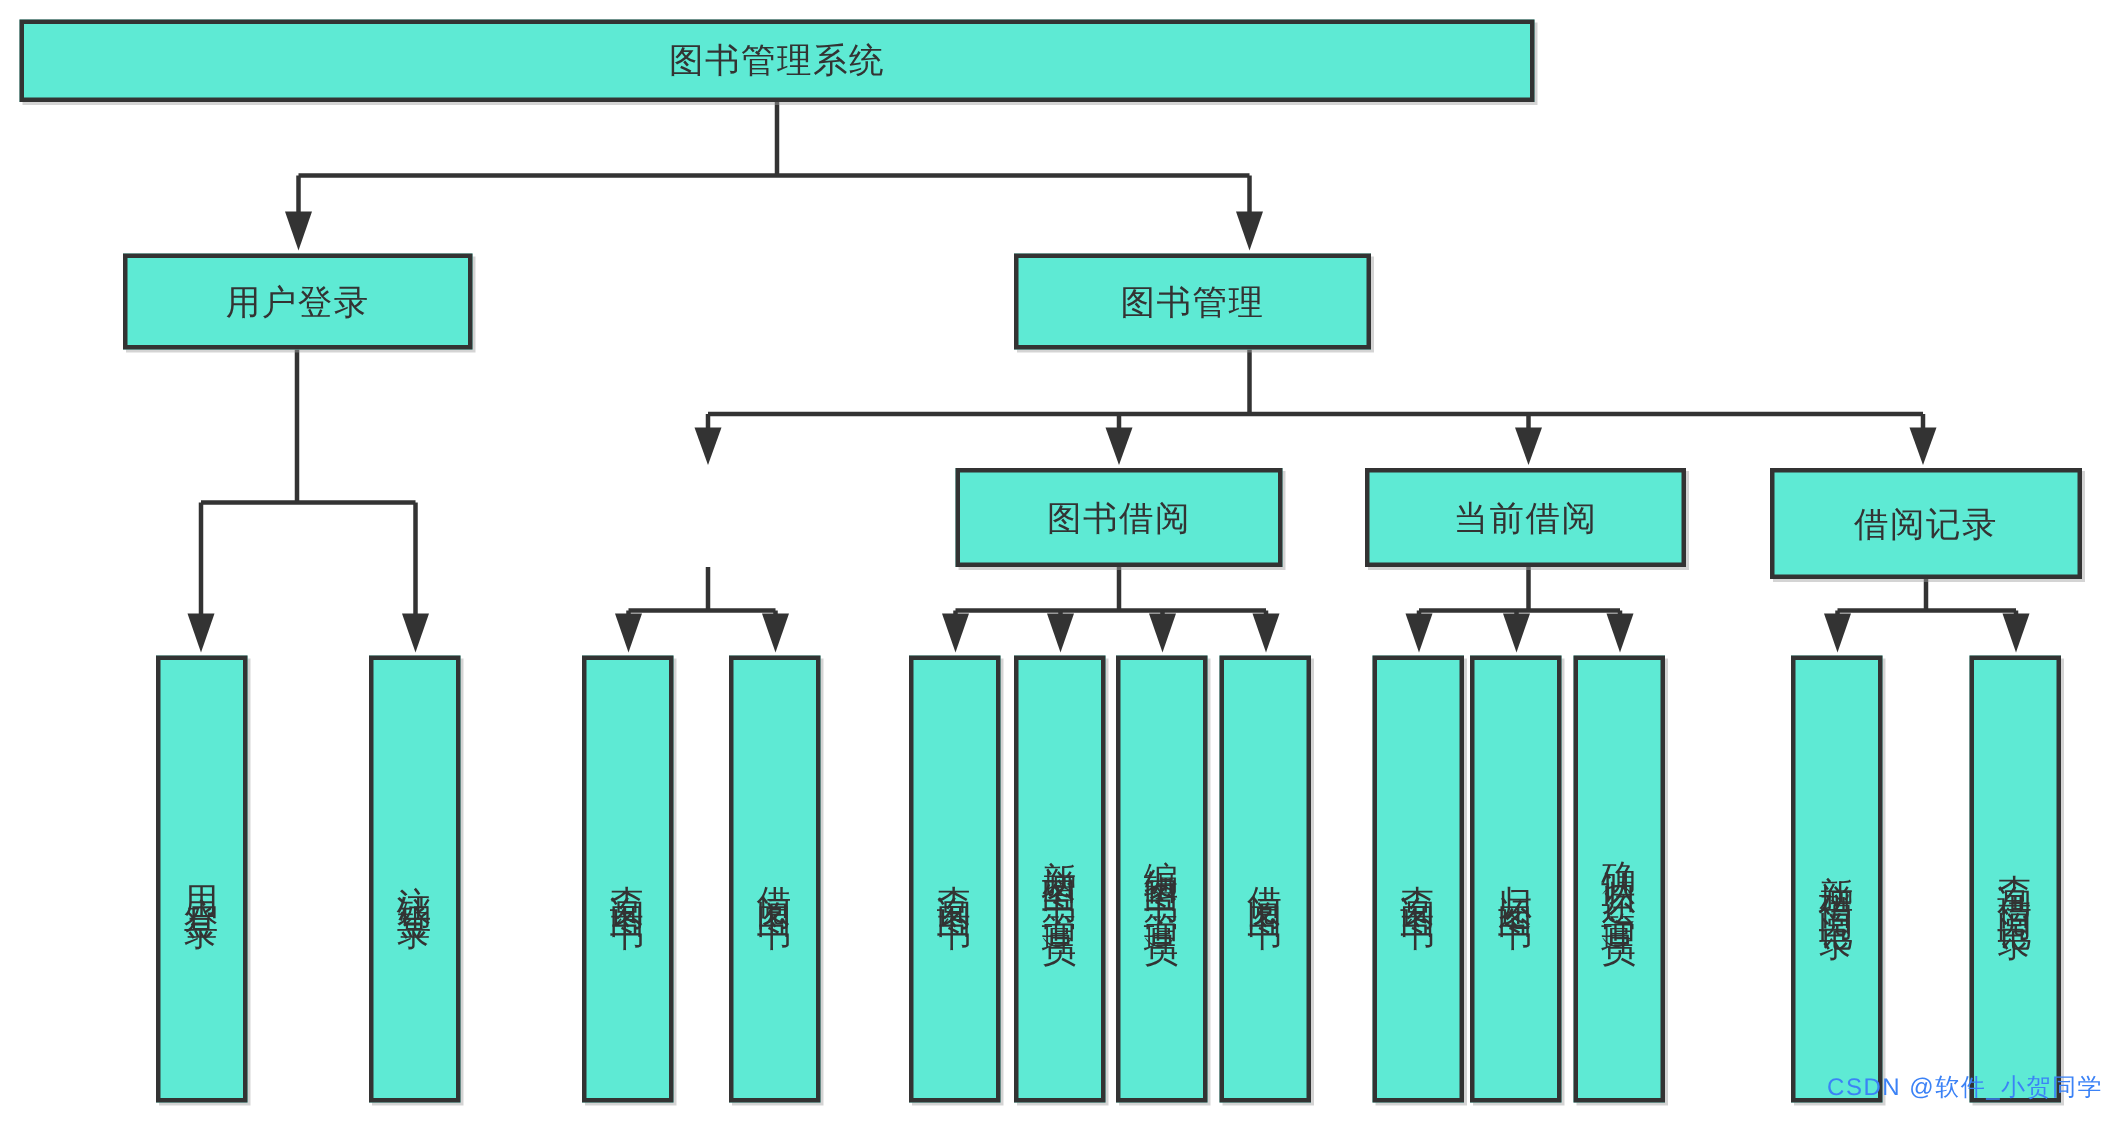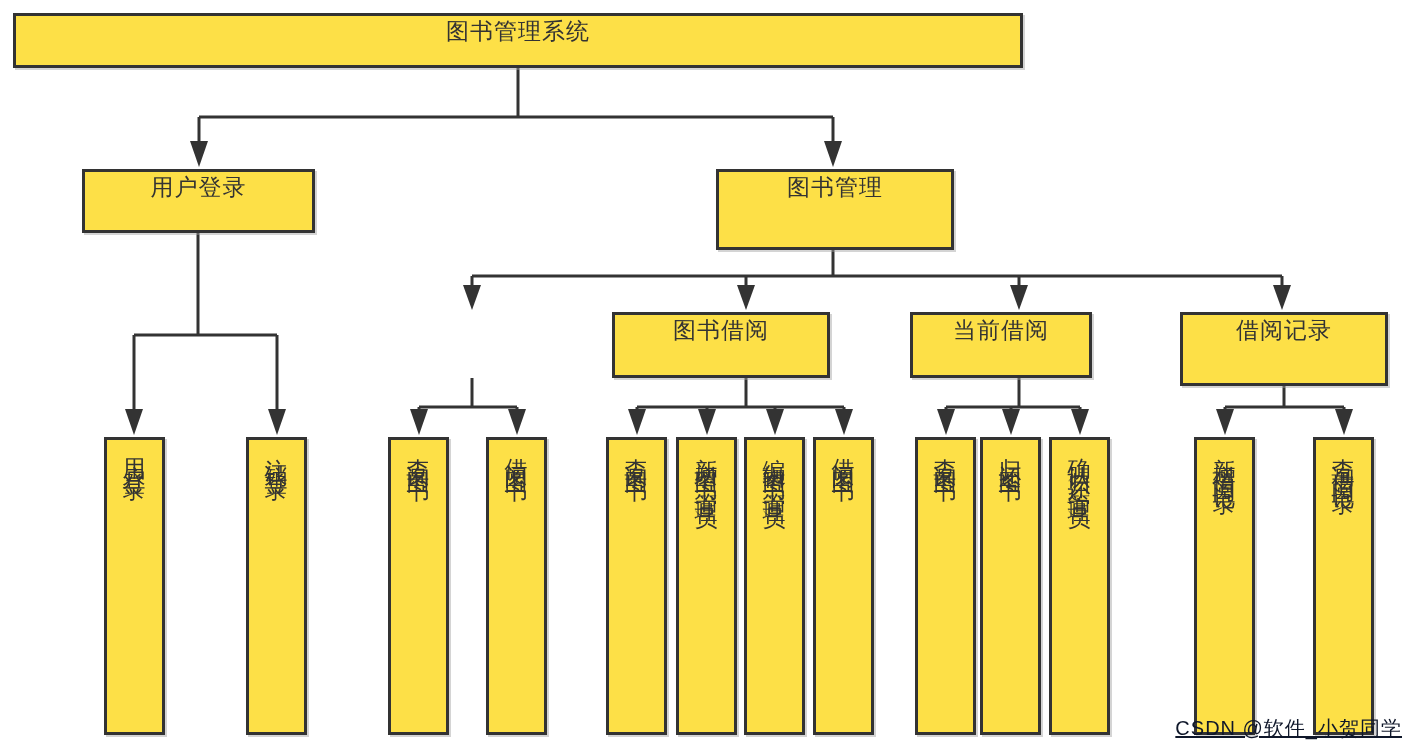--- a/index.html
+++ b/index.html
@@ -8,51 +8,51 @@
     width:1405px;height:747px;
     background:#ffffff;
     font-family:"Liberation Sans","DejaVu Sans",sans-serif;
     overflow:hidden;
   }
   #wires{position:absolute;left:0;top:0;width:1405px;height:747px;}
   .box{
     position:absolute;
     box-sizing:border-box;
     border:3px solid #333333;
-    background:#fde047;
-    display:flex;justify-content:center;
+    background:#5eead4;
+    display:flex;align-items:center;justify-content:center;
     color:#333333;
     box-shadow:2px 2px 0 rgba(160,160,160,0.45);
   }
   .hbox{font-size:23px;letter-spacing:1px;white-space:nowrap;}
   .vbox{width:61px;height:298px;top:437px;}
   .vtext{
     writing-mode:vertical-rl;
     text-orientation:upright;
     font-size:23px;
     letter-spacing:7px;
     line-height:1.05;
   }
   
   #root-box{left:13px;top:13px;width:1010px;height:55px;}
   #login-box{left:82px;top:169px;width:233px;height:64px;}
-  #mgmt-box{left:716px;top:169px;width:238px;height:81px;}
+  #mgmt-box{left:676px;top:169px;width:238px;height:64px;}
   #recommend-box{left:364px;top:312px;width:216px;height:66px;}
-  #borrow-box{left:612px;top:312px;width:218px;height:66px;}
-  #current-box{left:910px;top:312px;width:182px;height:66px;}
+  #borrow-box{left:637px;top:312px;width:218px;height:66px;}
+  #current-box{left:910px;top:312px;width:214px;height:66px;}
   #records-box{left:1180px;top:312px;width:208px;height:74px;}
   #leaf-a1{left:104px;} #leaf-a2{left:246px;}
   #leaf-b1{left:388px;} #leaf-b2{left:486px;}
   #leaf-c1{left:606px;} #leaf-c2{left:676px;} #leaf-c3{left:744px;} #leaf-c4{left:813px;}
   #leaf-d1{left:915px;} #leaf-d2{left:980px;} #leaf-d3{left:1049px;}
   #leaf-e1{left:1194px;} #leaf-e2{left:1313px;}
   #watermark{
     position:absolute;right:3px;top:715px;
-    font-size:20px;color:#0f172a;letter-spacing:1px;
-    z-index:5;white-space:nowrap;text-decoration:underline;
+    font-size:16px;color:#3b82f6;letter-spacing:1px;
+    z-index:5;white-space:nowrap;
   }
   .wire{stroke:#333333;stroke-width:3;fill:none;}
   .arrow{fill:#333333;stroke:none;}
 </style>
 </head>
 <body>
 
 <div id="canvas">
 
   <svg id="wires" viewBox="0 0 1405 747" xmlns="http://www.w3.org/2000/svg">

